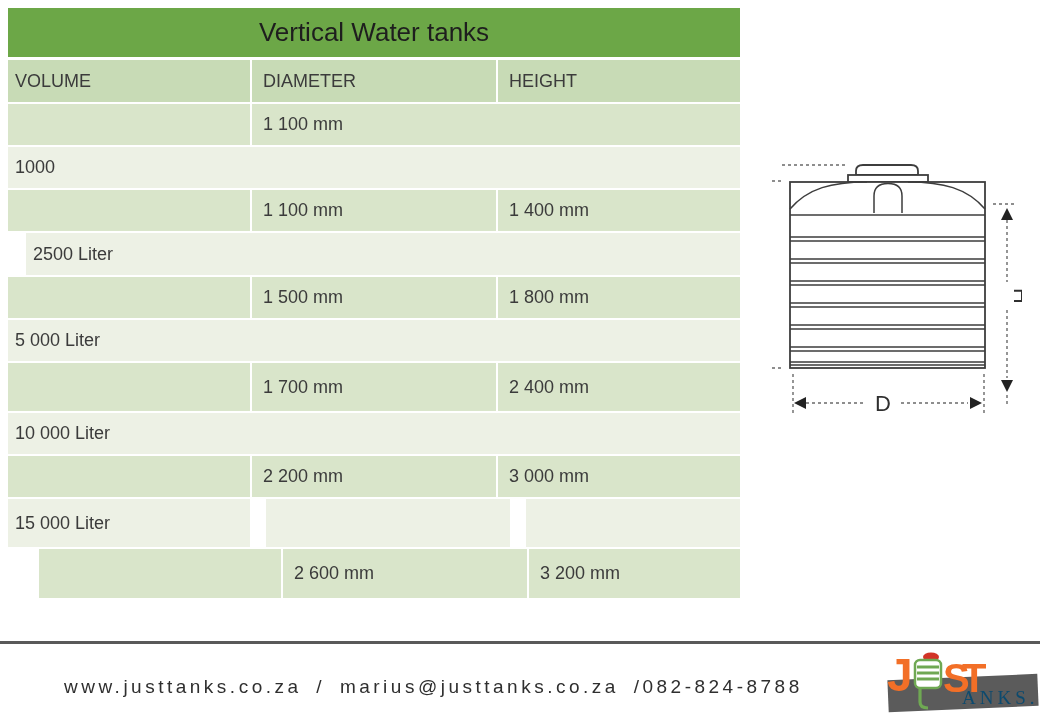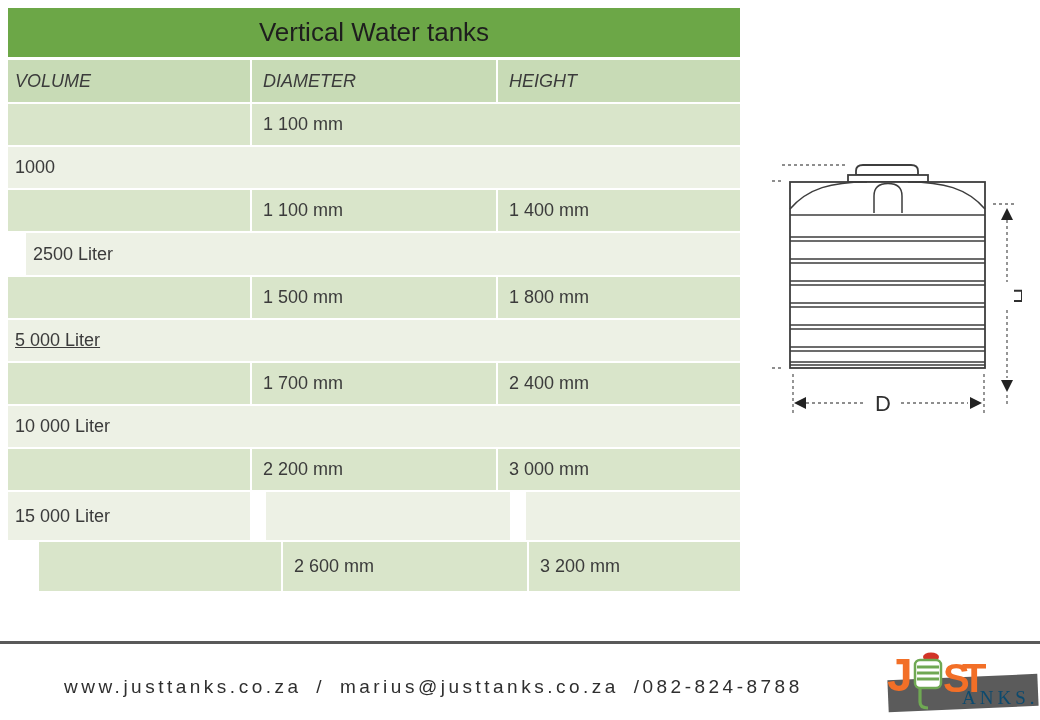--- a/index.html
+++ b/index.html
@@ -14,21 +14,21 @@
   .titlebar{position:absolute;left:8px;top:8px;width:732px;height:49px;background:var(--title-bar);
             display:flex;align-items:center;justify-content:center;font-size:26px;color:#1e1e1e;}
   .tanktable{position:absolute;left:8px;top:60px;width:732px;}
   .trow{display:flex;column-gap:2px;margin-bottom:2px;}
   .trow:last-child{margin-bottom:0;}
   .cell{display:flex;align-items:center;font-size:18px;color:#3b3b3b;box-sizing:border-box;}
   .c1{width:242px;padding-left:7px;}
   .c2{width:244px;padding-left:11px;}
   .c3{flex:1;padding-left:11px;}
   .cfull{width:100%;padding-left:7px;}
-  .hrow{height:42px;font-style:italic;}
+  .hrow{height:42px;}
   .hrow .cell{background:var(--header-row);}
   .dims .cell{background:var(--row-green);}
   .vol .cell{background:var(--row-light);}
 
   
   .diagram{position:absolute;left:770px;top:152px;}
 
   
   .divider{position:absolute;left:0;top:641px;width:1040px;height:3px;background:var(--divider);}
   .contact{position:absolute;left:64px;top:676px;font-size:19px;color:#2f2f2f;
@@ -75,24 +75,24 @@
           <div class="cell c3">1 400 mm</div>
         </div>
         <div class="trow vol" style="height: 42px; margin-left: 18px;">
           <div class="cell cfull">2500 Liter</div>
         </div>
         <div class="trow dims" style="height: 41px;">
           <div class="cell c1"></div>
           <div class="cell c2">1 500 mm</div>
           <div class="cell c3">1 800 mm</div>
         </div>
-        <div class="trow vol" style="height: 41px; text-decoration: underline;">
+        <div class="trow vol" style="height: 41px;">
           <div class="cell cfull">5 000 Liter</div>
         </div>
-        <div class="trow dims" style="height: 41px;">
+        <div class="trow dims" style="height: 48px;">
           <div class="cell c1"></div>
           <div class="cell c2">1 700 mm</div>
           <div class="cell c3">2 400 mm</div>
         </div>
         <div class="trow vol" style="height: 41px;">
           <div class="cell cfull">10 000 Liter</div>
         </div>
         <div class="trow dims" style="height: 41px;">
           <div class="cell c1"></div>
           <div class="cell c2">2 200 mm</div>

